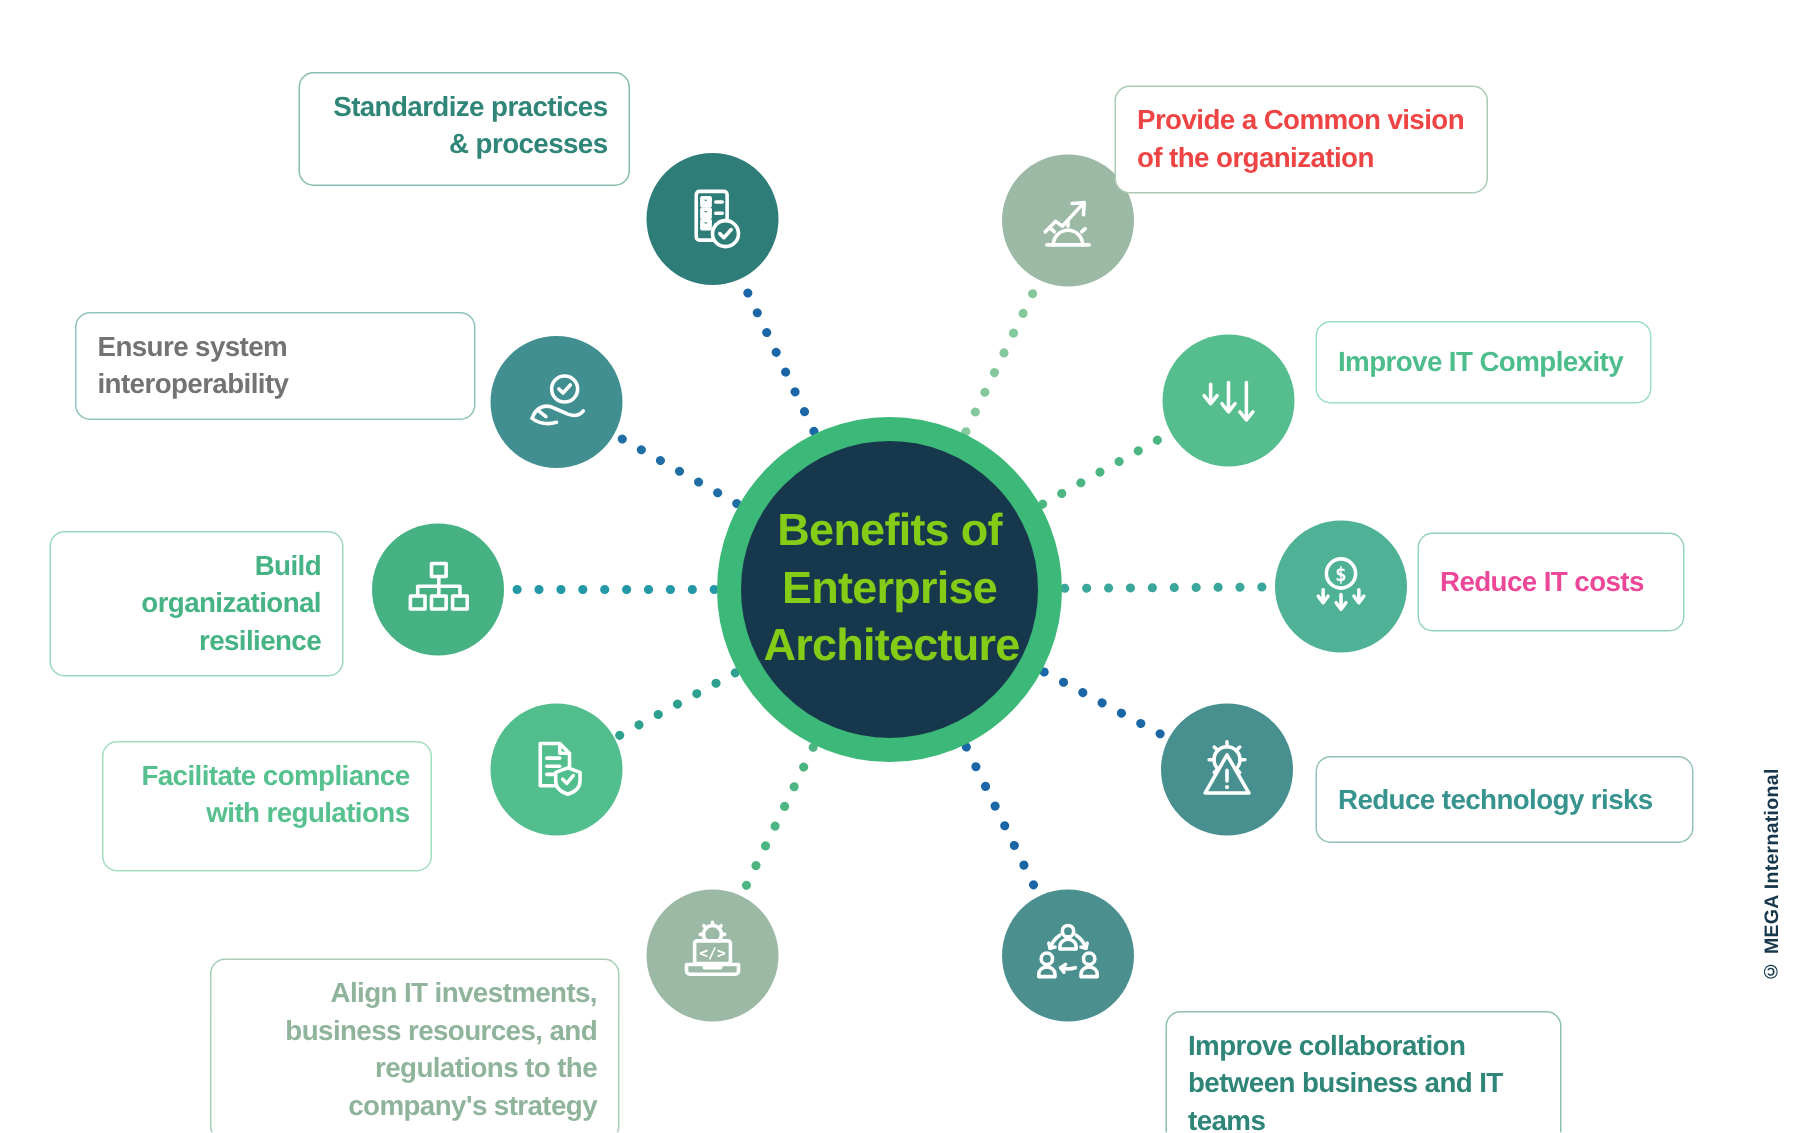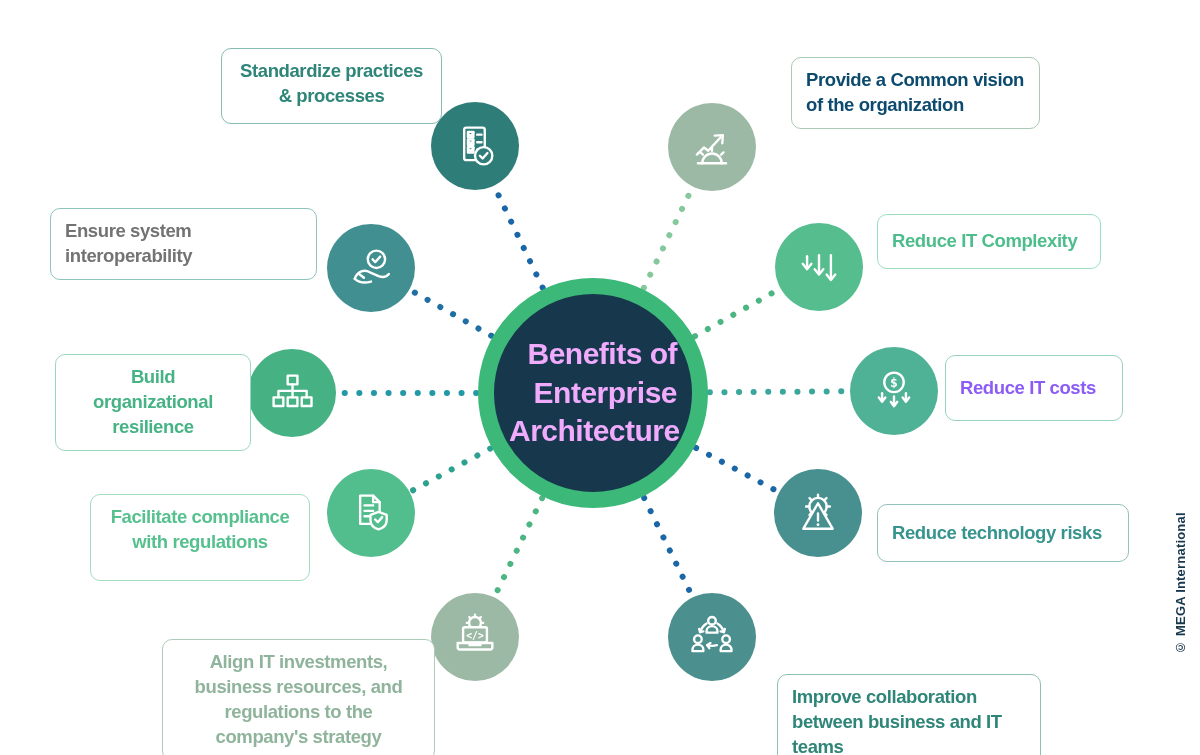--- a/index.html
+++ b/index.html
@@ -7,21 +7,21 @@
     position:relative;width:1200px;height:755px;overflow:hidden;background:#ffffff;
     font-family:"Liberation Sans", sans-serif;
   }
   .lines{position:absolute;left:0;top:0;width:1200px;height:755px;z-index:1;}
   .center{
     position:absolute;left:478px;top:278px;width:198px;height:198px;
     background:#17374d;border:16px solid #3cb878;border-radius:50%;
     display:flex;align-items:center;justify-content:center;z-index:2;
   }
   .center-title{
-    width:168px;text-align:right;color:#f0abfc;font-weight:bold;
+    width:168px;text-align:center;color:#84cc16;font-weight:bold;
     font-size:30px;line-height:1.28;letter-spacing:-0.5px;font-stretch:condensed;
   }
   .icon-circle{
     position:absolute;width:88px;height:88px;border-radius:50%;z-index:2;
     display:flex;align-items:center;justify-content:center;
   }
   .icon-circle svg{stroke:#ffffff;fill:none;stroke-width:2.2;stroke-linecap:round;stroke-linejoin:round;}
   .i1{left:431px;top:102px;background:#2e7d78;--bg:#2e7d78;}
   .i2{left:668px;top:103px;background:#9cb9a5;--bg:#9cb9a5;}
   .i3{left:327px;top:224px;background:#418f90;--bg:#418f90;}
@@ -32,27 +32,27 @@
   .i8{left:774px;top:469px;background:#48908f;--bg:#48908f;}
   .i9{left:431px;top:593px;background:#9cb9a5;--bg:#9cb9a5;}
   .i10{left:668px;top:593px;background:#4b908f;--bg:#4b908f;}
   .label-box{
     position:absolute;z-index:2;border:1px solid;border-radius:10px;
     padding:10px 14px;box-sizing:border-box;background:#ffffff;
     font-weight:bold;font-size:18.5px;line-height:1.35;letter-spacing:-0.4px;
     font-stretch:condensed;display:flex;
   }
   .vc{align-items:center;}
-  .tr{justify-content:flex-end;text-align:center;margin-left:22px;}
+  .tr{justify-content:flex-end;text-align:right;}
   .x1{left:199px;top:48px;width:221px;min-height:76px;color:#2e8578;border-color:#86bcb1;}
-  .x2{left:791px;top:57px;width:249px;min-height:67px;color:#0c4a6e;border-color:#a9cab3;}
+  .x2{left:743px;top:57px;width:249px;min-height:67px;color:#ef4444;border-color:#a9cab3;}
   .x3{left:50px;top:208px;width:267px;min-height:58px;color:#737373;border-color:#8fc4bd;}
   .x4{left:877px;top:214px;width:224px;min-height:55px;color:#4cbd8b;border-color:#9adfc0;}
   .x5{left:33px;top:354px;width:196px;min-height:83px;color:#45b384;border-color:#9cd9bc;}
-  .x6{left:945px;top:355px;width:178px;min-height:66px;color:#8b5cf6;border-color:#96d2c2;}
+  .x6{left:945px;top:355px;width:178px;min-height:66px;color:#ec4899;border-color:#96d2c2;}
   .x7{left:68px;top:494px;width:220px;min-height:87px;color:#56c18f;border-color:#a3ddc0;}
   .x8{left:877px;top:504px;width:252px;min-height:58px;color:#37938e;border-color:#92c2bb;}
   .x9{left:140px;top:639px;width:273px;min-height:88px;color:#8fb49b;border-color:#abccb6;}
   .x10{left:777px;top:674px;width:264px;min-height:62px;color:#2e8578;border-color:#8fc0b4;}
   .copyright{
     position:absolute;right:12px;top:455px;height:200px;z-index:2;
     writing-mode:vertical-rl;transform:rotate(180deg);
     color:#17374d;font-weight:bold;font-size:13px;letter-spacing:0.2px;
     display:flex;align-items:center;
   }
@@ -190,21 +190,21 @@
   <div class="label-box x1 tr">
     <span>Standardize practices &amp; processes</span>
   </div>
   <div class="label-box x2">
     <span>Provide a Common vision of the organization</span>
   </div>
   <div class="label-box x3 vc">
     <span>Ensure system interoperability</span>
   </div>
   <div class="label-box x4 vc">
-    <span>Reduce IT Complexity</span>
+    <span>Improve IT Complexity</span>
   </div>
   <div class="label-box x5 tr">
     <span>Build organizational resilience</span>
   </div>
   <div class="label-box x6 vc">
     <span>Reduce IT costs</span>
   </div>
   <div class="label-box x7 tr">
     <span>Facilitate compliance with regulations</span>
   </div>

